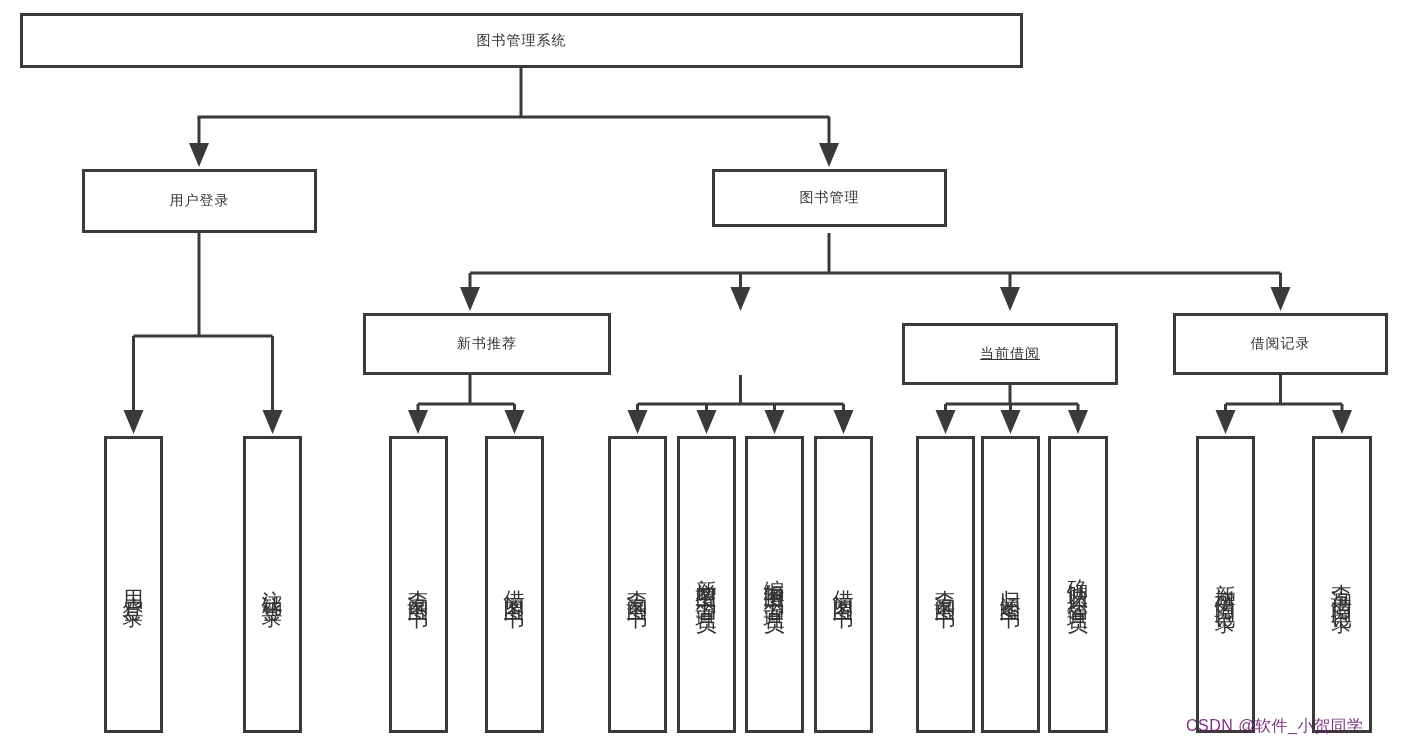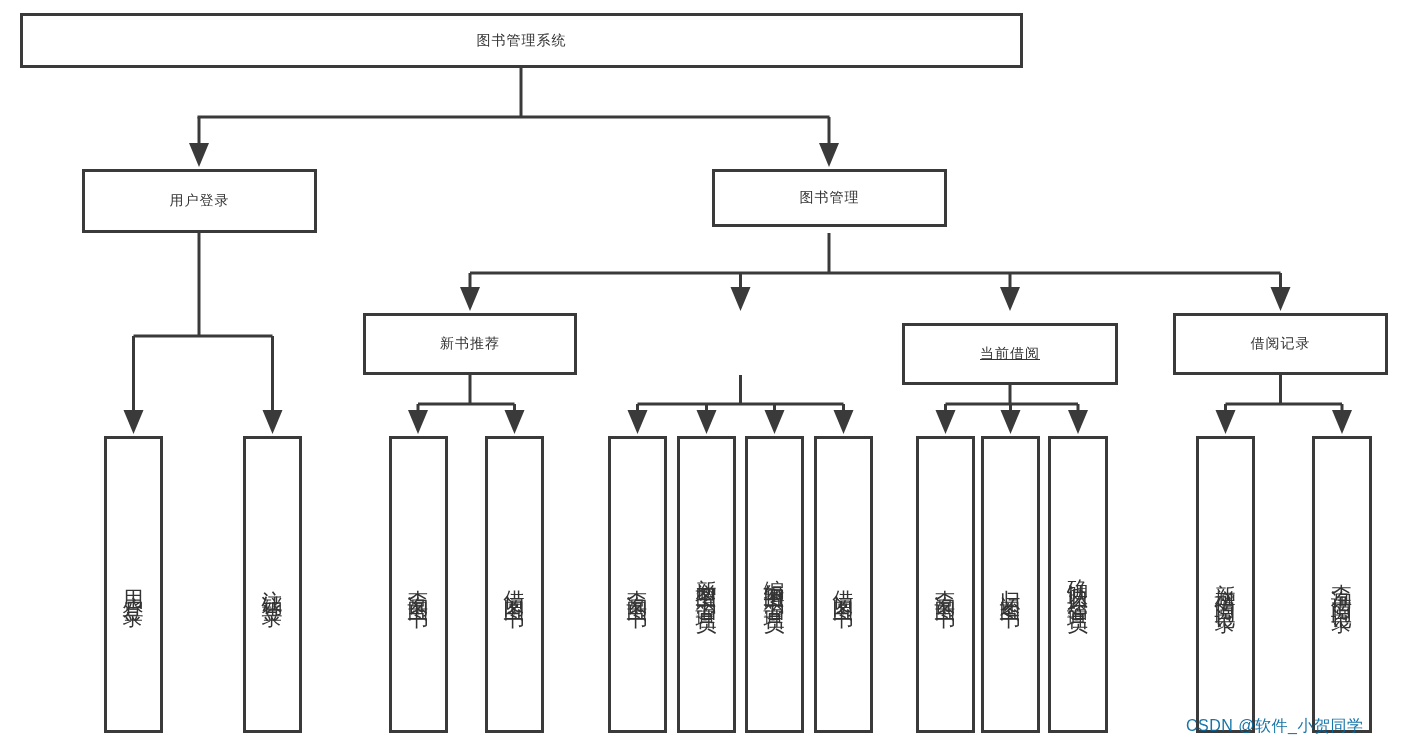--- a/index.html
+++ b/index.html
@@ -51,21 +51,21 @@
   }
   .vlabel.long {
     letter-spacing: 5px;
   }
   .watermark {
     position: absolute;
     left: 1186px;
     top: 716px;
     font-size: 16px;
     letter-spacing: 0.5px;
-    color: #0369a1;
+    color: #701a75;
     opacity: 0.92;
     z-index: 5;
     white-space: nowrap;
   }
 </style>
 </head>
 <body>
 
 <div class="canvas">
 
@@ -139,21 +139,21 @@
     <span class="hlabel">图书管理系统</span>
   </div>
 
   <div class="box" style="left:82px; top:169px; width:235px; height:64px;">
     <span class="hlabel">用户登录</span>
   </div>
   <div class="box" style="left:712px; top:169px; width:235px; height:58px;">
     <span class="hlabel">图书管理</span>
   </div>
 
-  <div class="box" style="left:363px; top:313px; width:214px; height:62px;">
+  <div class="box" style="left:363px; top:313px; width:248px; height:62px;">
     <span class="hlabel">新书推荐</span>
   </div>
   <div class="box" style="left:902px; top:323px; width:216px; height:62px;text-decoration:underline;">
     <span class="hlabel">当前借阅</span>
   </div>
   <div class="box" style="left:1173px; top:313px; width:215px; height:62px;font-family:Liberation Mono, monospace;">
     <span class="hlabel">借阅记录</span>
   </div>
 
   <div class="box leaf" style="left:104px;">

